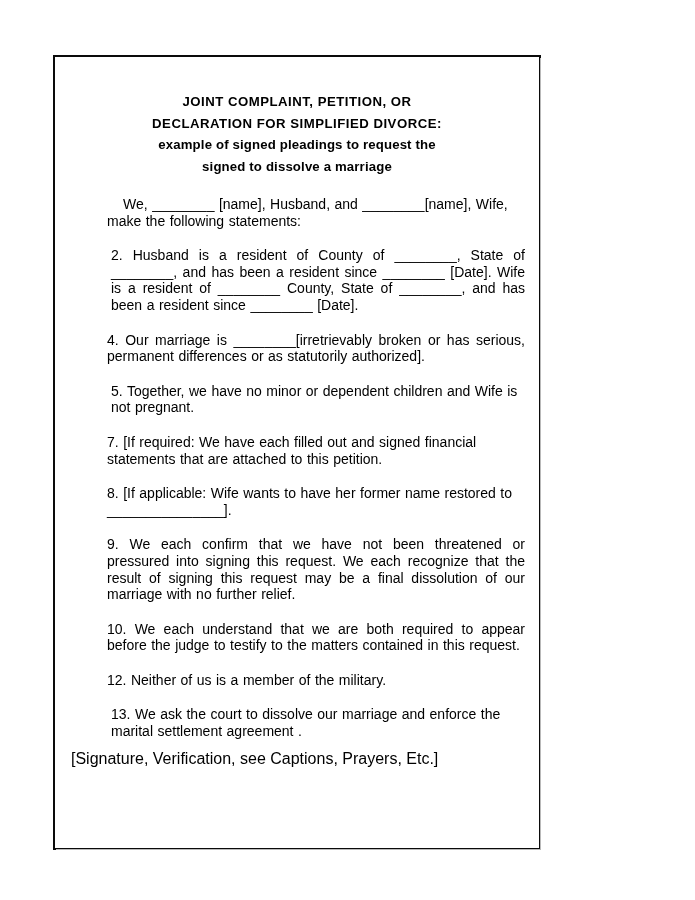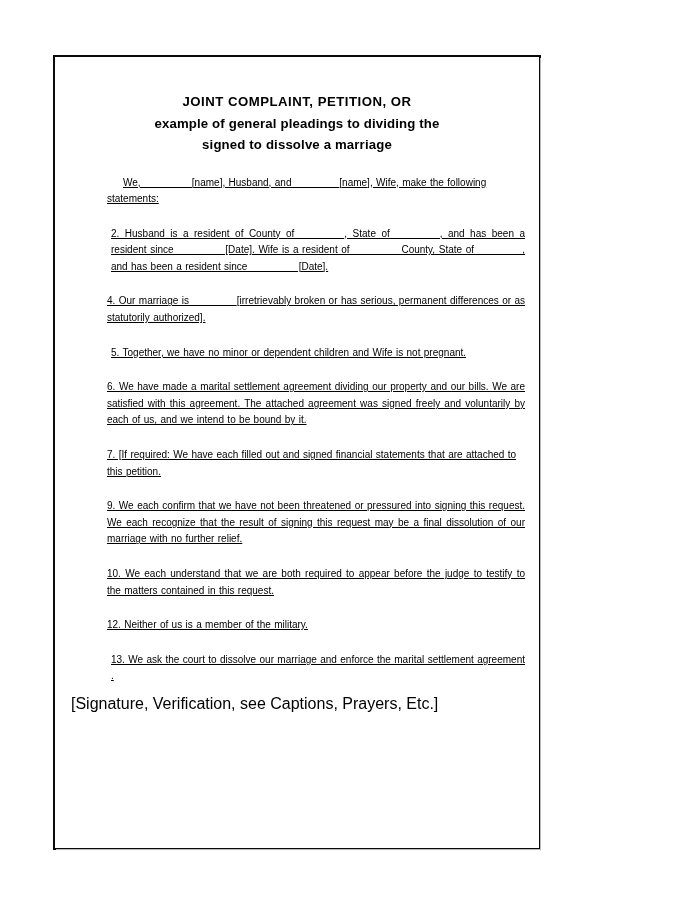--- a/index.html
+++ b/index.html
@@ -70,26 +70,25 @@
     letter-spacing: 0.5px;
   }
 
   
   .content {
     margin-top: 19px;
     padding-left: 44px;
     padding-right: 6px;
   }
   .para {
-    font-size: 10px;
+    font-size: 14px;
     line-height: 16.6px;
     text-align: left;
     margin: 18px 0 11px 0;
     word-spacing: 0.6px;
-    text-decoration: underline;
   }
   .para.intro {
     text-indent: 16px;
     margin-bottom: 13px;
   }
   .para.ind {
     padding-left: 4px;
   }
   .para.just {
     text-align: justify;
@@ -104,33 +103,34 @@
   }
 </style>
 </head>
 <body>
 
 <div class="page-frame">
   <div class="doc-body">
 
     <div class="title-block">
       <div class="title-line caps">JOINT  COMPLAINT,  PETITION,  OR</div>
-      <div class="title-line">example  of general  pleadings  to dividing the</div>
+      <div class="title-line caps">DECLARATION  FOR SIMPLIFIED  DIVORCE:</div>
+      <div class="title-line">example  of signed  pleadings  to request the</div>
       <div class="title-line">signed to dissolve  a marriage</div>
     </div>
 
     <div class="content">
 
       <p class="para intro">We, ________ [name], Husband, and ________[name],  Wife, make the following  statements:</p>
 
       <p class="para ind just">2. Husband is a resident of County of ________, State of ________,  and has been a resident since ________ [Date]. Wife is a resident of ________  County, State of ________,  and has been a resident since ________  [Date].</p>
       <p class="para just">4. Our marriage is ________[irretrievably  broken or has serious, permanent  differences  or as statutorily authorized].</p>
       <p class="para ind">5. Together, we have  no minor or dependent  children and Wife is not pregnant.</p>
-      <p class="para just">6. We have made a marital settlement agreement  dividing  our property and our bills. We are satisfied with this agreement.  The attached agreement  was signed freely and voluntarily  by each of us, and we intend to be bound by it.</p>
       <p class="para">7. [If required: We have  each filled out and signed financial  statements that are attached to this petition.</p>
+      <p class="para">8. [If applicable: Wife wants to have  her former  name restored to _______________].</p>
       <p class="para just">9. We each confirm that we have  not been threatened  or pressured into signing this request. We each recognize  that the result of signing this request may be a final dissolution of our marriage  with no further relief.</p>
       <p class="para just">10. We each understand  that we are both required  to appear before  the judge to testify to the matters contained  in this request.</p>
       <p class="para">12. Neither  of us is a member of the military.</p>
       <p class="para ind">13. We ask the court to dissolve our marriage  and enforce the marital settlement agreement .</p>
 
     </div>
 
     <div class="closing">[Signature, Verification, see Captions, Prayers, Etc.]</div>
 
   </div>

